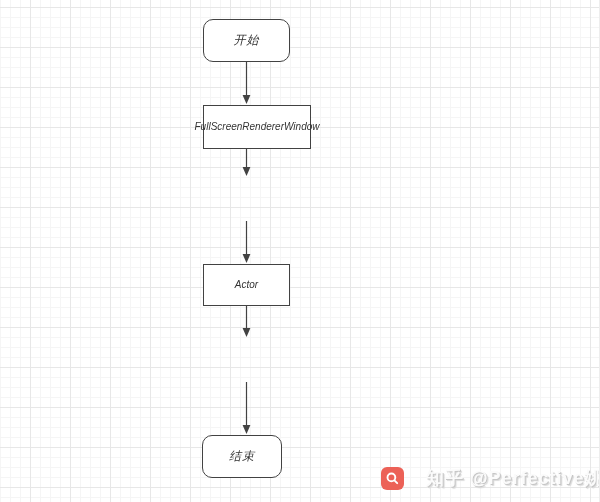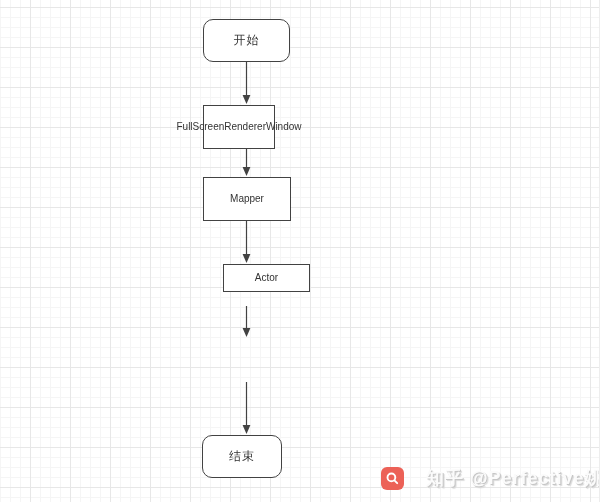--- a/index.html
+++ b/index.html
@@ -36,28 +36,29 @@
     background: #ffffff;
     border: 1px solid #424242;
     color: #333333;
     font-size: 10px;
     display: flex;
     align-items: center;
     justify-content: center;
     text-align: center;
     white-space: nowrap;
     line-height: 1.2;
+    font-style: italic;
   }
   .node.rounded { border-radius: 10px; }
   .node.cjk { font-size: 12px; letter-spacing: 1px; }
 
   .n1 { left: 203px; top: 19px;  width: 87px; height: 43px; }
-  .n2 { left: 203px; top: 105px; width: 72px; height: 44px; }
+  .n2 { left: 203px; top: 105px; width: 108px; height: 44px; }
   .n3 { left: 203px; top: 177px; width: 88px; height: 44px; }
-  .n4 { left: 203px; top: 264px; width: 87px; height: 28px; margin-left: 20px; }
+  .n4 { left: 203px; top: 264px; width: 87px; height: 42px; }
   .n5 { left: 203px; top: 338px; width: 87px; height: 44px; }
   .n6 { left: 202px; top: 435px; width: 80px; height: 43px; }
 
   .watermark {
     position: absolute;
     left: 381px;
     top: 466px;
     display: flex;
     align-items: center;
   }
@@ -111,21 +112,20 @@
     <g>
       <line x1="246.5" y1="382" x2="246.5" y2="426" stroke="#424242" stroke-width="1.2"></line>
       <polygon points="246.5,434 242.6,425 250.4,425" fill="#424242"></polygon>
     </g>
   </svg>
 
   <div class="node rounded cjk n1">开始</div>
 
   <div class="node n2">FullScreenRendererWindow</div>
 
-  <div class="node n3">Mapper</div>
 
   <div class="node n4">Actor</div>
 
 
   <div class="node rounded cjk n6">结束</div>
 
   <div class="watermark">
     <div class="wm-icon">
       <svg width="15" height="15" viewBox="0 0 15 15" xmlns="http://www.w3.org/2000/svg">
         <circle cx="6.4" cy="6.4" r="3.9" fill="none" stroke="#ffffff" stroke-width="1.9"></circle>

